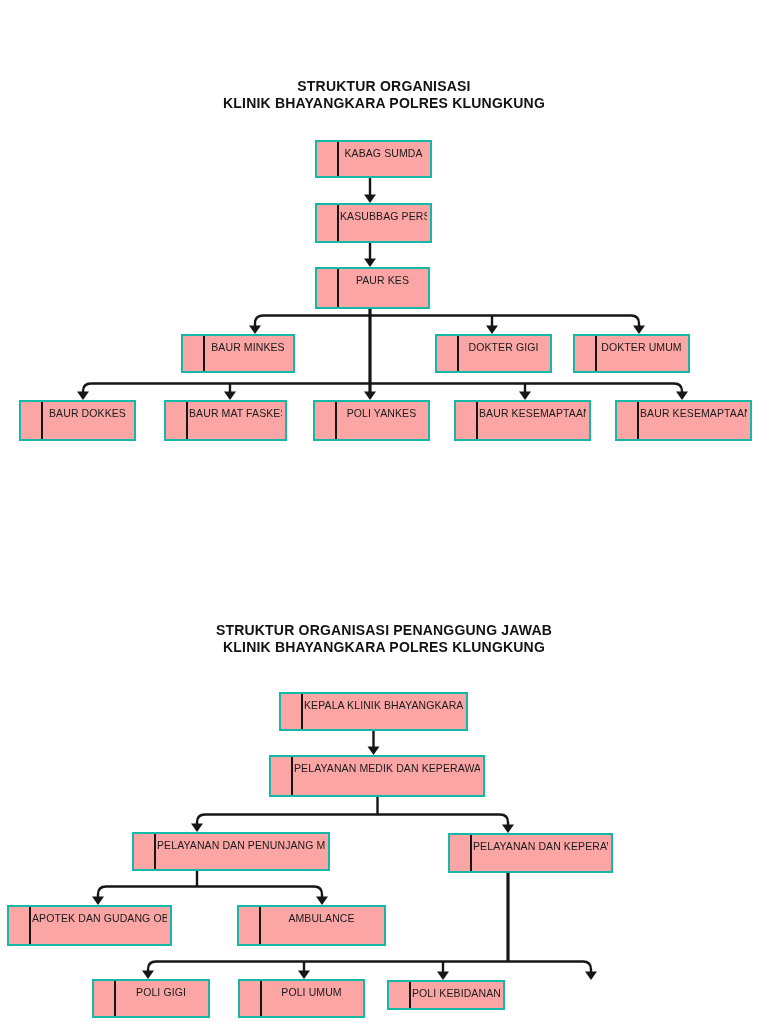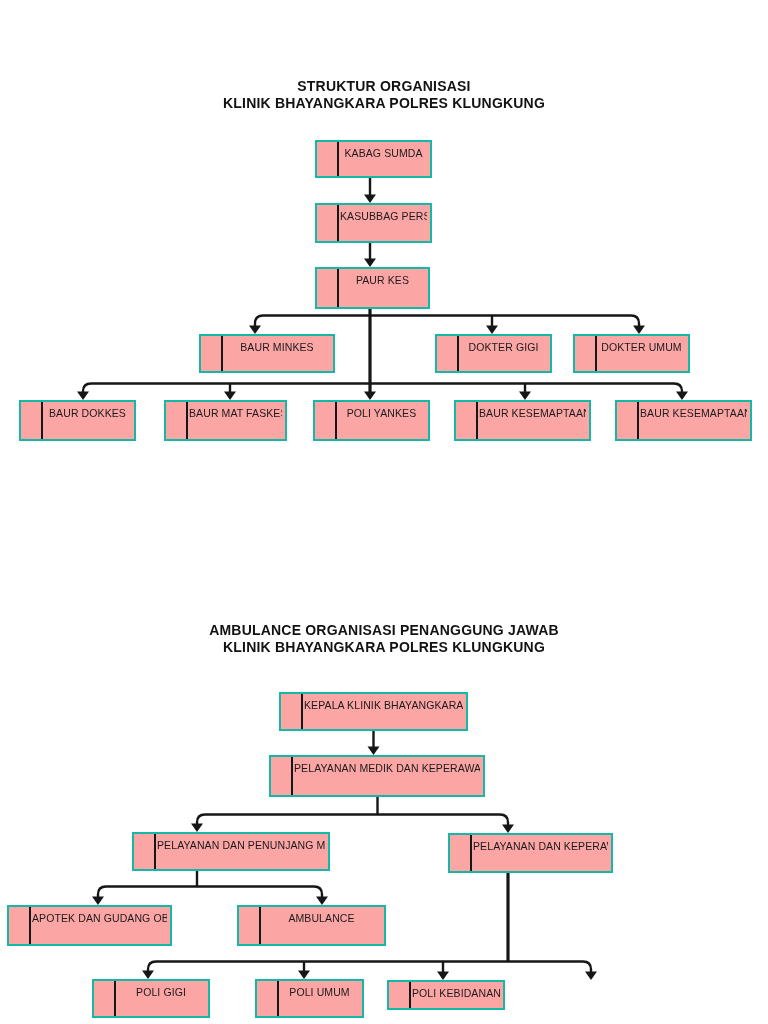--- a/index.html
+++ b/index.html
@@ -82,21 +82,21 @@
     <span class="node-label">KABAG SUMDA</span>
   </div>
   <div class="node" style="left:315px;top:203px;width:117px;height:40px">
     <span class="compartment"></span>
     <span class="node-label">KASUBBAG PERS</span>
   </div>
   <div class="node" style="left:315px;top:267px;width:115px;height:42px">
     <span class="compartment"></span>
     <span class="node-label">PAUR KES</span>
   </div>
-  <div class="node" style="left:199px;top:334px;width:136px;height:39px">
+  <div class="node" style="left:181px;top:334px;width:114px;height:39px">
     <span class="compartment"></span>
     <span class="node-label">BAUR MINKES</span>
   </div>
   <div class="node" style="left:435px;top:334px;width:117px;height:39px">
     <span class="compartment"></span>
     <span class="node-label">DOKTER GIGI</span>
   </div>
   <div class="node" style="left:573px;top:334px;width:117px;height:39px">
     <span class="compartment"></span>
     <span class="node-label">DOKTER UMUM</span>
@@ -116,21 +116,21 @@
   <div class="node" style="left:454px;top:400px;width:137px;height:41px">
     <span class="compartment"></span>
     <span class="node-label">BAUR KESEMAPTAAN</span>
   </div>
   <div class="node" style="left:615px;top:400px;width:137px;height:41px">
     <span class="compartment"></span>
     <span class="node-label">BAUR KESEMAPTAAN</span>
   </div>
 
   <div class="chart-title" style="top:622px">
-    <div>AMBULANCE ORGANISASI PENANGGUNG JAWAB</div>
+    <div>STRUKTUR ORGANISASI PENANGGUNG JAWAB</div>
     <div>KLINIK BHAYANGKARA POLRES KLUNGKUNG</div>
   </div>
 
   <div class="node" style="left:279px;top:692px;width:189px;height:39px">
     <span class="compartment"></span>
     <span class="node-label">KEPALA KLINIK BHAYANGKARA</span>
   </div>
   <div class="node" style="left:269px;top:755px;width:216px;height:42px">
     <span class="compartment"></span>
     <span class="node-label">PELAYANAN MEDIK DAN KEPERAWATAN</span>
@@ -148,21 +148,21 @@
     <span class="node-label">APOTEK DAN GUDANG OBAT</span>
   </div>
   <div class="node" style="left:237px;top:905px;width:149px;height:41px">
     <span class="compartment"></span>
     <span class="node-label">AMBULANCE</span>
   </div>
   <div class="node" style="left:92px;top:979px;width:118px;height:39px">
     <span class="compartment"></span>
     <span class="node-label">POLI GIGI</span>
   </div>
-  <div class="node" style="left:255px;top:979px;width:109px;height:39px">
+  <div class="node" style="left:238px;top:979px;width:127px;height:39px">
     <span class="compartment"></span>
     <span class="node-label">POLI UMUM</span>
   </div>
   <div class="node" style="left:387px;top:980px;width:118px;height:30px">
     <span class="compartment"></span>
     <span class="node-label">POLI KEBIDANAN</span>
   </div>
 
 </div>
 

